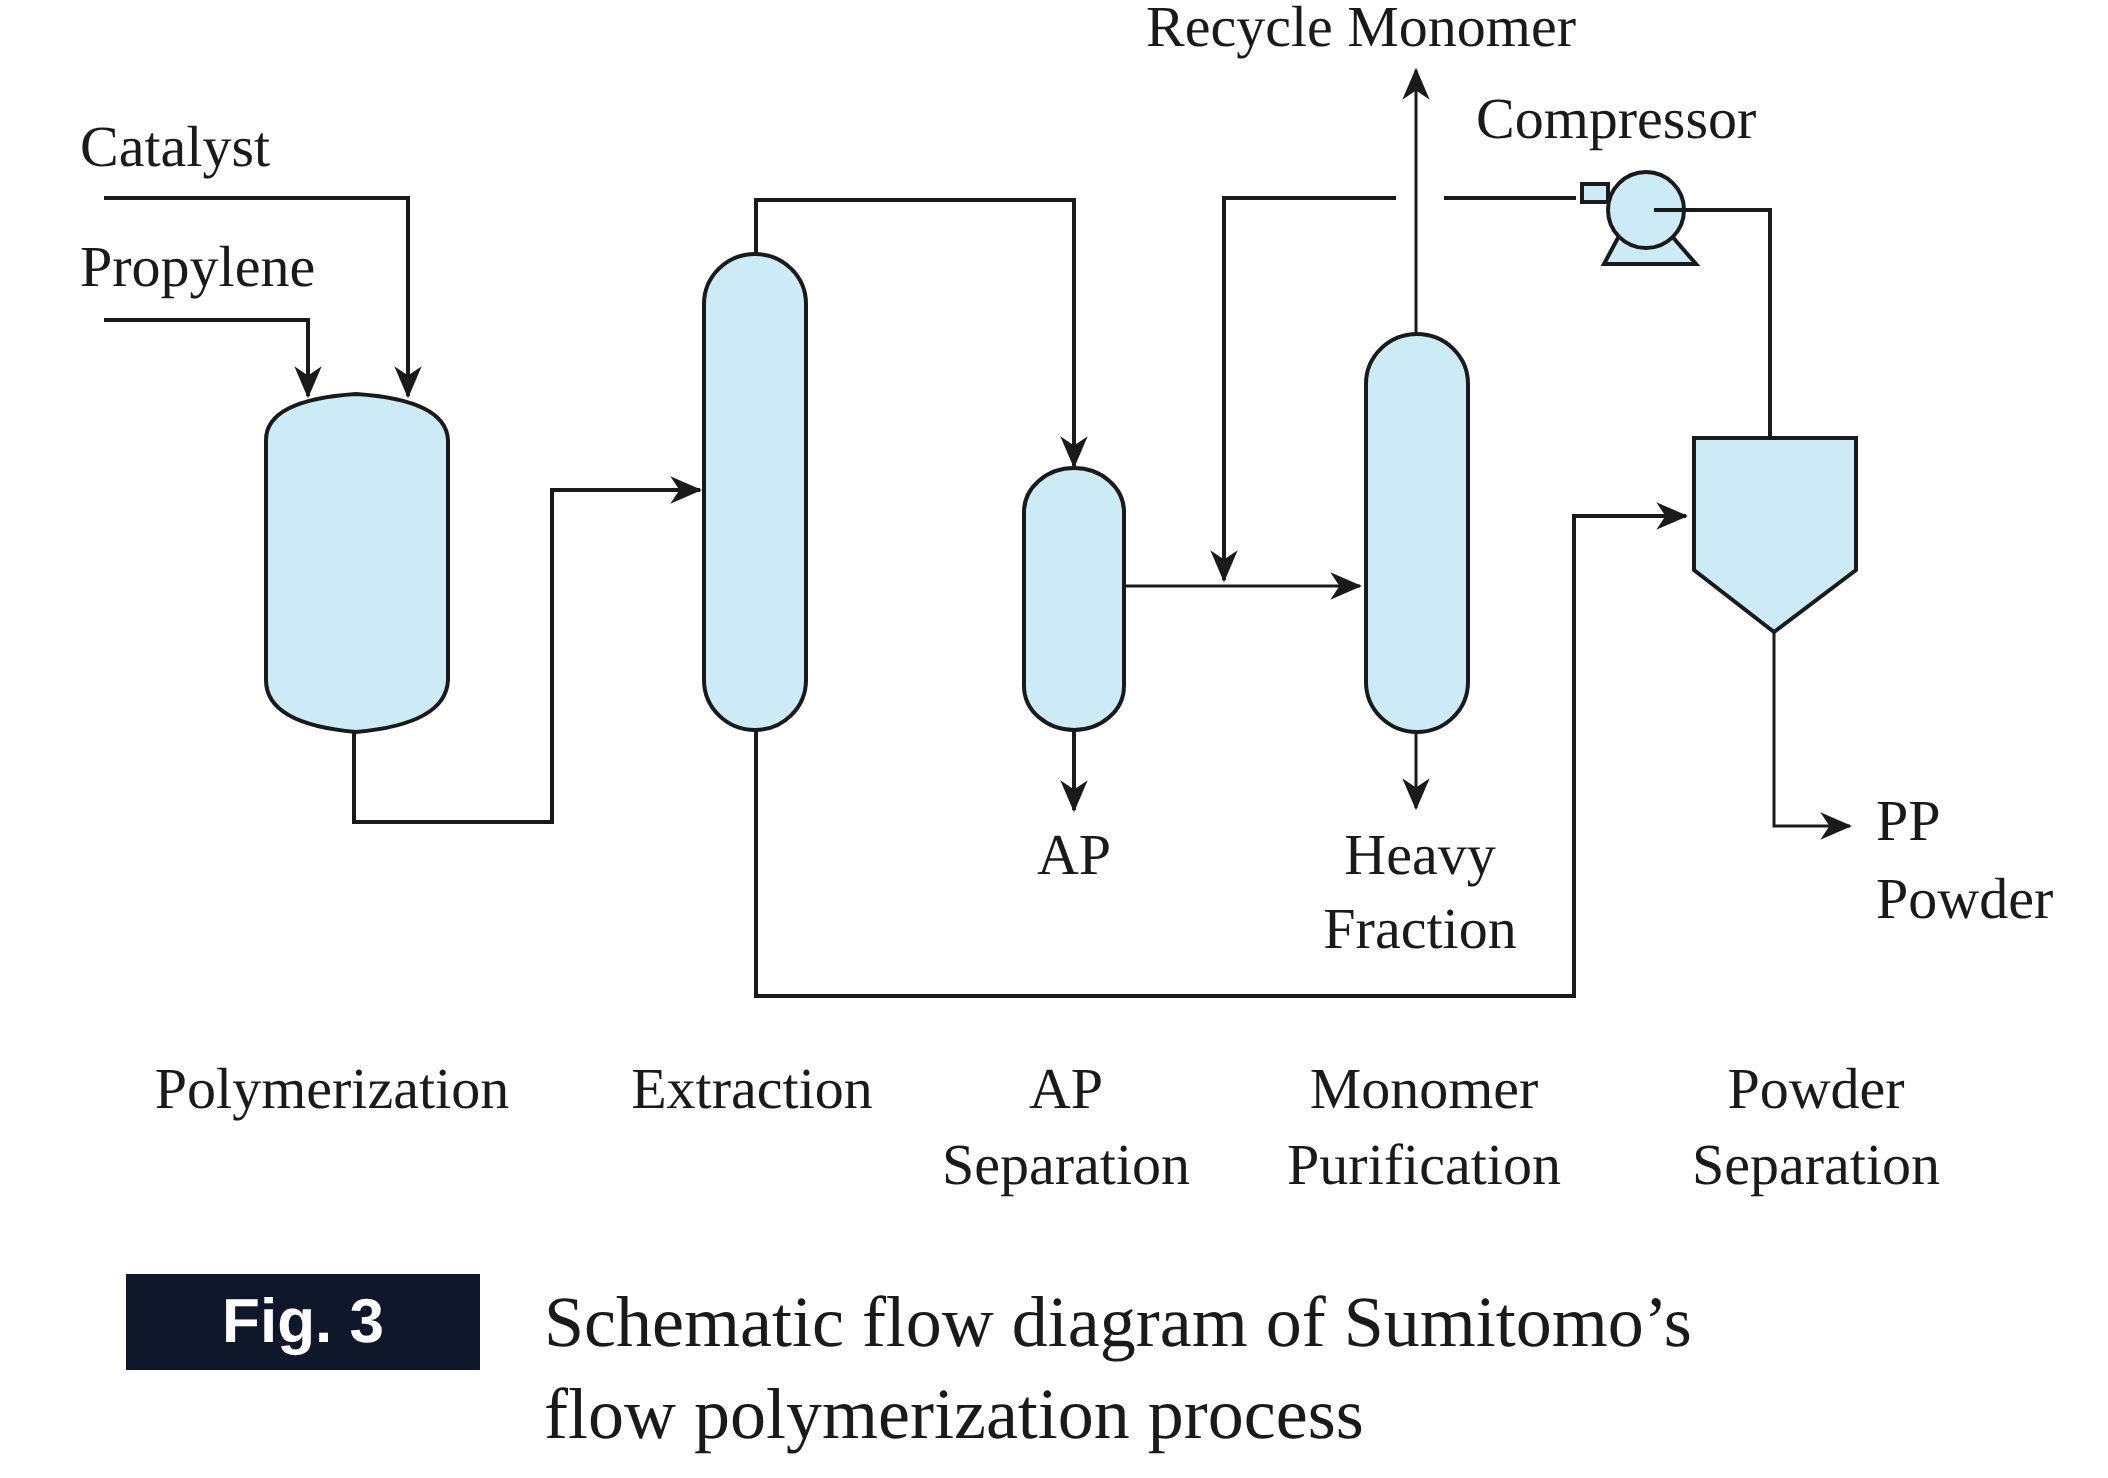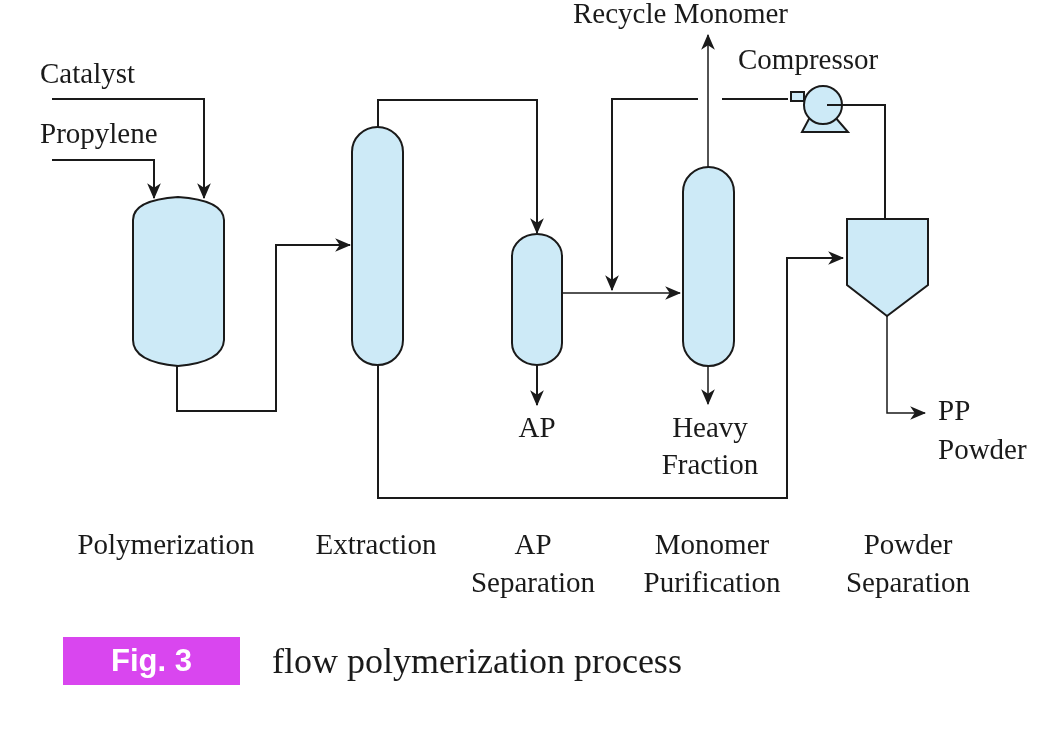--- a/index.html
+++ b/index.html
@@ -2,21 +2,21 @@
 <html><head>
 <meta charset="utf-8">
 <style>
   html, body { margin: 0; padding: 0; background: #ffffff; }
   body { width: 1054px; height: 739px; position: relative; overflow: hidden; }
   #diagram { position: absolute; left: 0; top: 0; }
   .lbl { font-family: "Liberation Serif", "DejaVu Serif", serif; fill: #1a1a1a; }
   .vessel { fill: #cdeaf7; stroke: #1a1a1a; stroke-width: 2; }
   .pipe { fill: none; stroke: #1a1a1a; stroke-width: 2; }
   .pipe-thin { fill: none; stroke: #1a1a1a; stroke-width: 1.5; }
-  .fig-badge { position: absolute; left: 63px; top: 637px; width: 177px; height: 48px; background: #d946ef; color: #ffffff;
+  .fig-badge { position: absolute; left: 63px; top: 637px; width: 177px; height: 48px; background: #0f172a; color: #ffffff;
     font-family: "Liberation Sans", "DejaVu Sans", sans-serif; font-weight: bold; font-size: 31px;
     display: flex; align-items: center; justify-content: center; }
   .caption { position: absolute; left: 272px; top: 638px; width: 760px;
     font-family: "Liberation Serif", "DejaVu Serif", serif; font-size: 36px; line-height: 46px; color: #1a1a1a; }
 </style>
 </head>
 <body>
 
 <svg id="diagram" width="1054" height="739" viewBox="0 0 1054 739">
   <defs>
@@ -86,14 +86,15 @@
   <text class="lbl" x="533" y="554" font-size="29" text-anchor="middle">AP</text>
   <text class="lbl" x="533" y="592" font-size="29" text-anchor="middle">Separation</text>
   <text class="lbl" x="712" y="554" font-size="29" text-anchor="middle">Monomer</text>
   <text class="lbl" x="712" y="592" font-size="29" text-anchor="middle">Purification</text>
   <text class="lbl" x="908" y="554" font-size="29" text-anchor="middle">Powder</text>
   <text class="lbl" x="908" y="592" font-size="29" text-anchor="middle">Separation</text>
 </svg>
 
 <div class="fig-badge">Fig. 3</div>
 <div class="caption">
+  <div>Schematic flow diagram of Sumitomo’s</div>
   <div>flow polymerization process</div>
 </div>
 
 </body></html>

